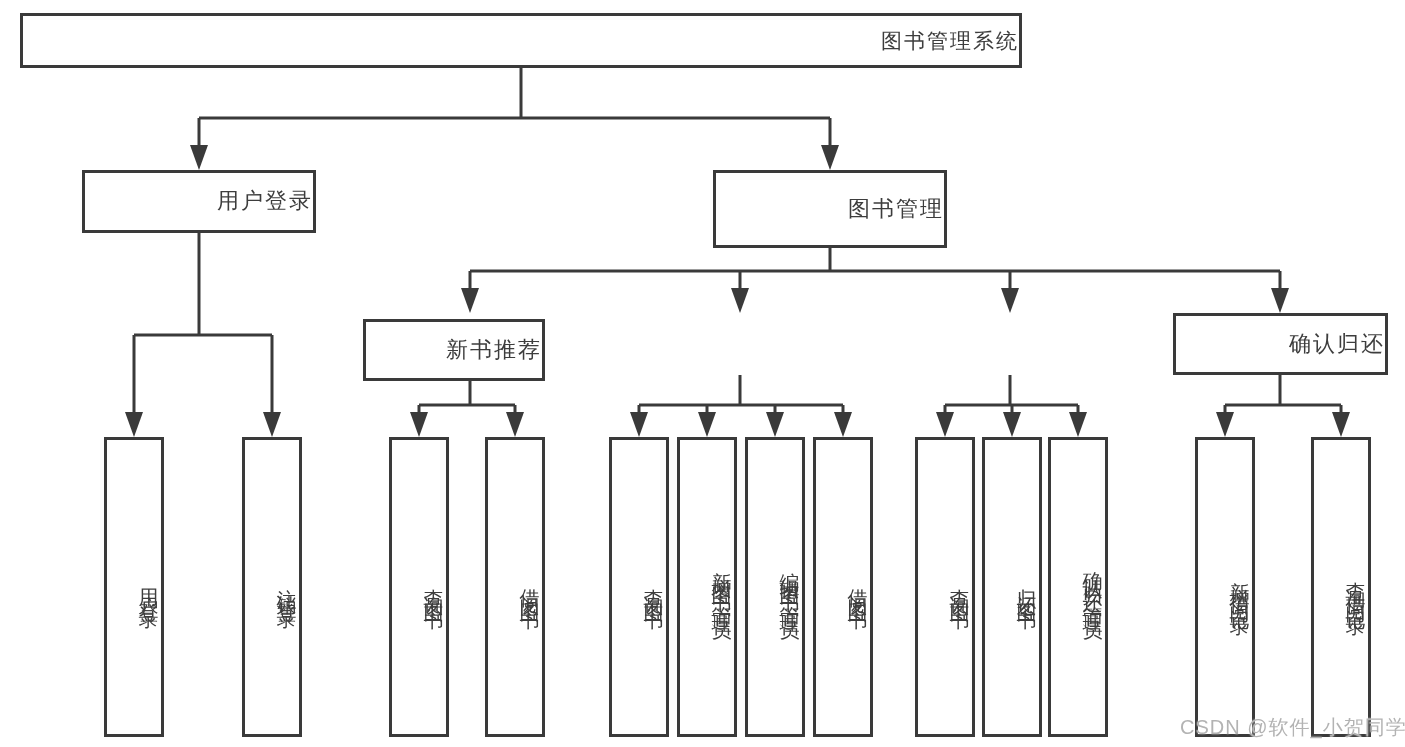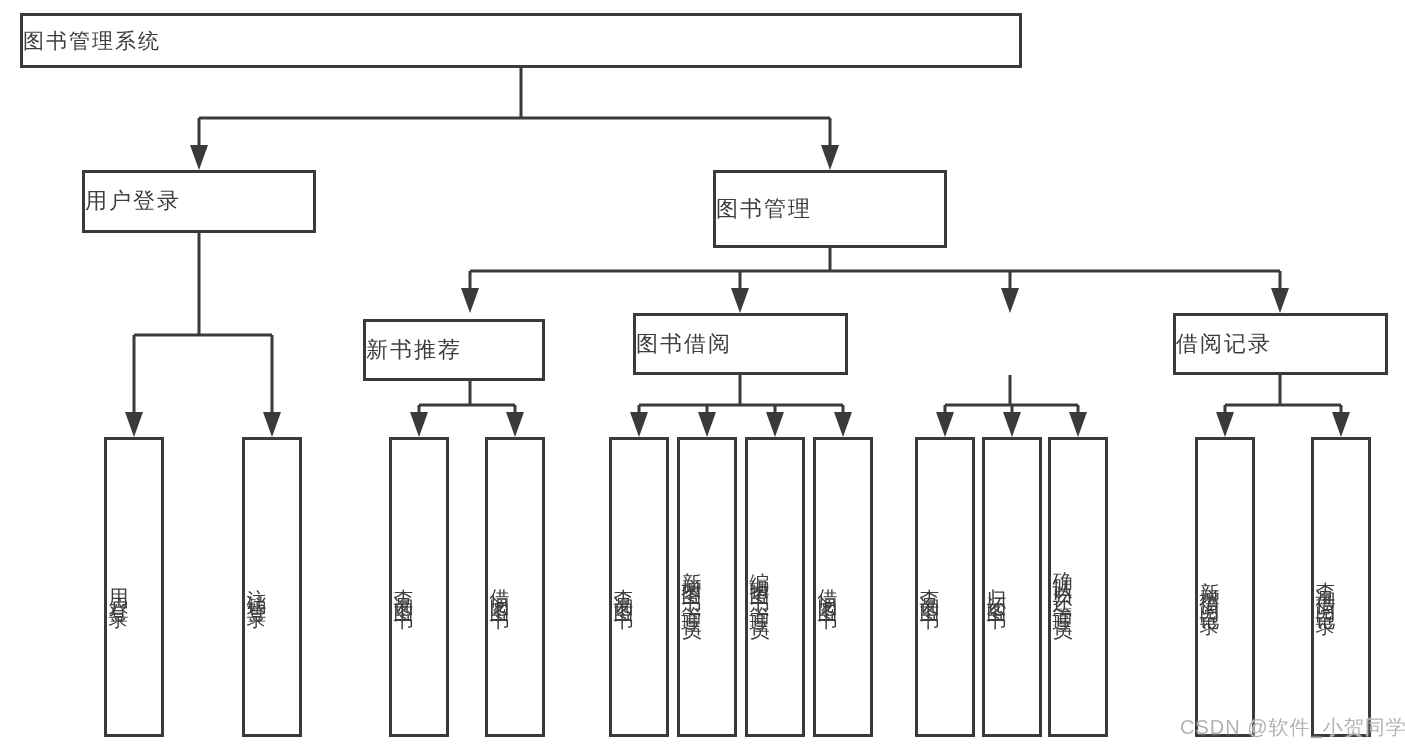--- a/index.html
+++ b/index.html
@@ -6,21 +6,21 @@
   html,body { margin:0; padding:0; background:#ffffff; }
   #canvas {
     position:relative; width:1405px; height:747px; background:#ffffff;
     font-family:"Liberation Sans", sans-serif; overflow:hidden;
   }
   .wires { position:absolute; left:0; top:0; }
   .wires path.wire { stroke:var(--line); stroke-width:3; fill:none; }
   .wires polygon.head { fill:var(--line); stroke:none; }
   .box {
     position:absolute; box-sizing:border-box; background:#ffffff;
-    border:3px solid var(--line); display:flex; align-items:center; justify-content:flex-start;
+    border:3px solid var(--line); display:flex; align-items:center; justify-content:flex-end;
   }
   .box .lbl {
     font-size:22px; color:var(--text); letter-spacing:2px; white-space:nowrap; line-height:1.2;
   }
   .box.root .lbl { font-size:21px; }
   .box.v .lbl {
     writing-mode:vertical-rl; text-orientation:mixed;
     font-size:20px; letter-spacing:7px; white-space:nowrap;
   }
   #watermark {
@@ -90,25 +90,22 @@
   <div class="box" style="left:82px;top:170px;width:234px;height:63px">
     <span class="lbl">用户登录</span>
   </div>
   <div class="box" style="left:713px;top:170px;width:234px;height:78px">
     <span class="lbl">图书管理</span>
   </div>
 
   <div class="box" style="left:363px;top:319px;width:182px;height:62px">
     <span class="lbl">新书推荐</span>
   </div>
-  <div class="box" style="left:633px;top:313px;width:215px;height:62px">
-    <span class="lbl">图书借阅</span>
-  </div>
   <div class="box" style="left:1173px;top:313px;width:215px;height:62px">
-    <span class="lbl">借阅记录</span>
+    <span class="lbl">确认归还</span>
   </div>
 
   <div class="box v" style="left:104px;top:437px;width:60px;height:300px">
     <span class="lbl">用户登录</span>
   </div>
   <div class="box v" style="left:242px;top:437px;width:60px;height:300px">
     <span class="lbl">注销登录</span>
   </div>
 
   <div class="box v" style="left:389px;top:437px;width:60px;height:300px">

